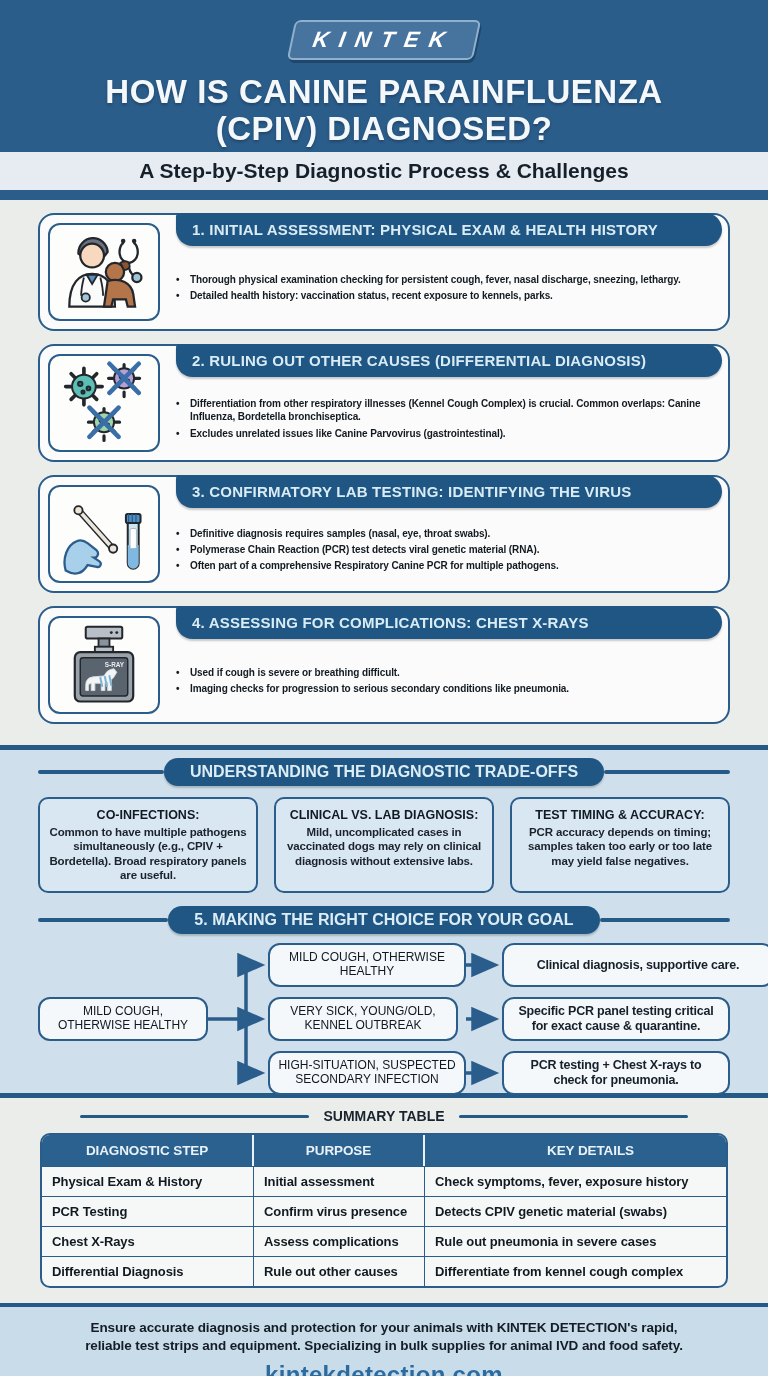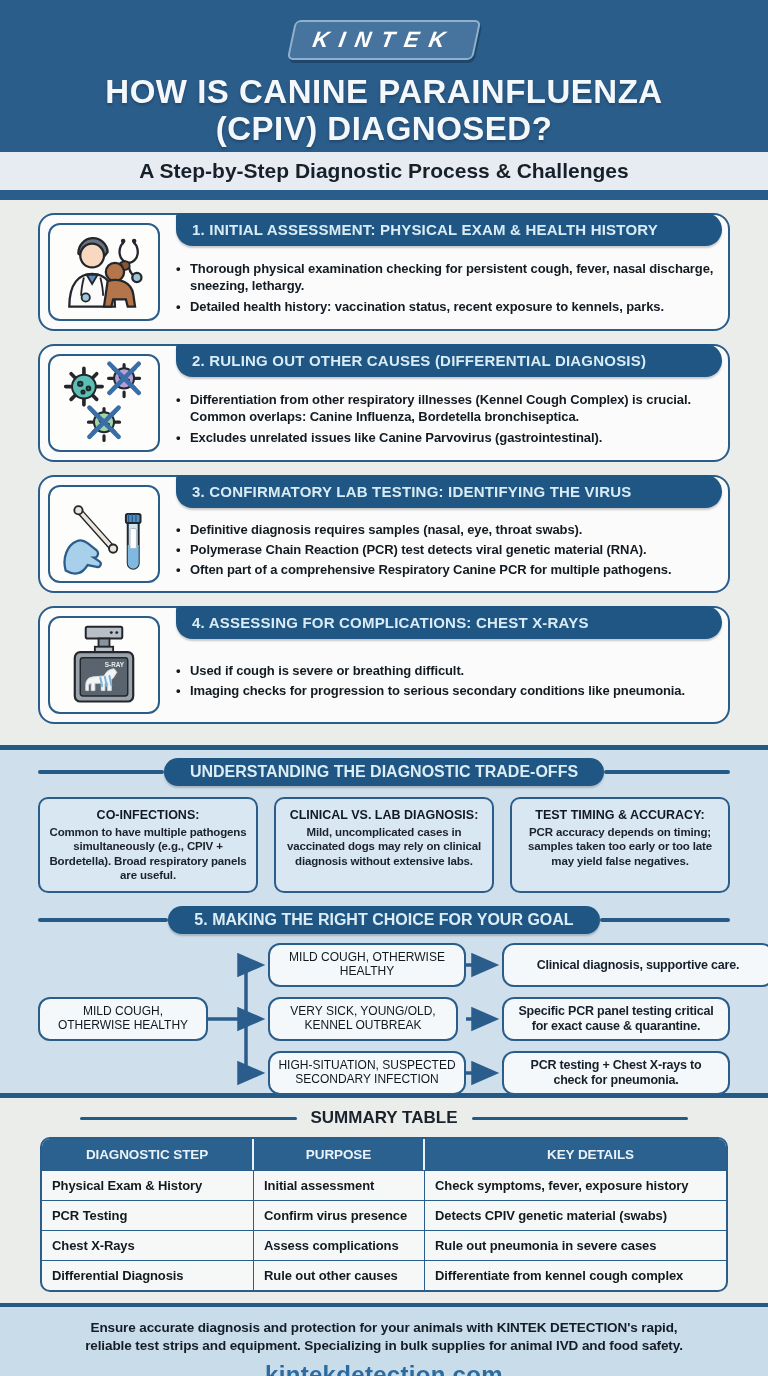--- a/index.html
+++ b/index.html
@@ -44,21 +44,21 @@
   .step-pill {
     position:absolute; top:-2px; left:136px; right:6px; height:33px;
     background:#1f5683; border-radius:4px 18px 18px 18px;
     display:flex; align-items:center; padding:0 16px;
     box-shadow:0 2px 2px rgba(0,0,0,.2);
   }
   .step-pill div { color:#d9ecf5; font-weight:bold; font-size:15px; letter-spacing:.2px; white-space:nowrap; }
   .step-body { flex:1; padding:34px 0 0 16px; }
   .step-body ul { list-style:none; }
   .step-body li {
-    position:relative; padding-left:14px; font-size:13px; font-weight:bold;
+    position:relative; padding-left:14px; font-size:10px; font-weight:bold;
     color:#131a21; line-height:1.32; letter-spacing:-.1px; margin-bottom:3px;
   }
   .step-body li::before { content:"•"; position:absolute; left:0; top:0; }
 
   
   .blue-zone { background:#cfe0ec; border-top:5px solid #255a86; border-bottom:5px solid #255a86;
     flex:none; padding-top:8px; height:353px; }
   .pill-heading-row { display:flex; align-items:center; margin:0 38px; }
   .pill-heading-row .line { flex:1; height:4px; background:#255a86; border-radius:2px; }
   .pill-heading {
@@ -82,21 +82,21 @@
     padding:2px 8px; height:44px;
   }
   .flow-box.cond div { font-size:12px; font-weight:normal; color:#101820; line-height:1.15; }
   .flow-box.result div { font-size:12.5px; font-weight:bold; color:#16202a; line-height:1.2; letter-spacing:-.2px; }
   .flow-svg { position:absolute; left:0; top:0; width:768px; height:168px; }
 
   
   .summary-section { background:#ebedea; flex:none; padding-top:10px; height:205px; }
   .summary-heading-row { display:flex; align-items:center; margin:0 80px; }
   .summary-heading-row .line { flex:1; height:3px; background:#255a86; border-radius:2px; }
-  .summary-heading { font-size:17px; font-weight:bold; color:#1a232d; padding:0 14px; white-space:nowrap;text-align:center; }
+  .summary-heading { font-size:14px; font-weight:bold; color:#1a232d; padding:0 14px; white-space:nowrap;text-align:center; }
   .summary-table {
     margin:9px 40px 0 40px; border:2px solid #2b5d8b; border-radius:10px;
     overflow:hidden; background:#f6f8f7;
   }
   .t-row { display:flex; }
   .t-row.head { background:#2b618f; }
   .t-row.head .t-cell { color:#e8f2f8; font-weight:bold; font-size:13.5px; justify-content:center;
     padding:8px 6px; border-right:2px solid #e8f2f8; }
   .t-row.head .t-cell:last-child { border-right:none;padding-left:36px; }
   .t-cell { display:flex; align-items:center; font-size:13px; font-weight:bold; color:#121a21;

